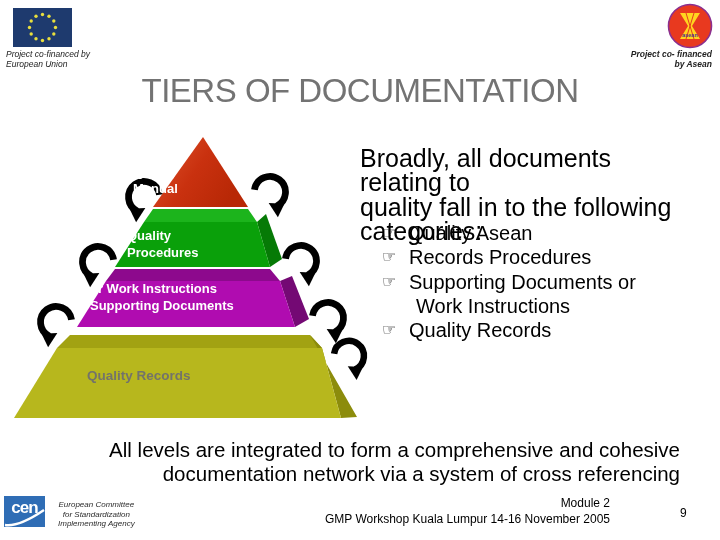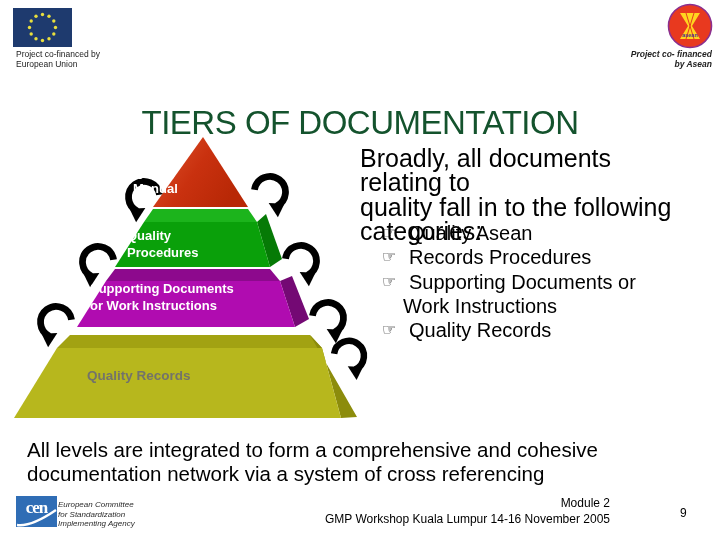--- a/index.html
+++ b/index.html
@@ -3,41 +3,41 @@
 <meta charset="utf-8">
 <style>
   html,body{margin:0;padding:0;background:#888;}
   .slide{
     position:relative;width:720px;height:540px;background:#ffffff;overflow:hidden;
     font-family:"Liberation Sans","DejaVu Sans",sans-serif;color:#000;
   }
   .abs{position:absolute;}
   
   .eu-flag{left:13px;top:8px;}
-  .eu-caption{left:16px;top:50px;font-size:8.5px;line-height:9.5px;color:#222;white-space:pre-line;}
+  .eu-caption{left:6px;top:50px;font-size:8.5px;line-height:9.5px;font-style:italic;color:#222;white-space:pre-line;}
   .asean-logo{left:667px;top:3px;}
   .asean-caption{right:8px;top:50px;font-size:8.5px;line-height:9.5px;font-style:italic;color:#222;text-align:right;white-space:pre-line;font-weight:bold;}
-  .slide-title{left:0;top:72px;width:720px;text-align:center;font-size:33px;letter-spacing:-0.5px;color:#14532d;margin-top:32px;}
+  .slide-title{left:0;top:72px;width:720px;text-align:center;font-size:33px;letter-spacing:-0.5px;color:#737373;}
   
   .pyramid-svg{left:0;top:130px;}
   .tier-label{position:absolute;text-align:left;font-weight:bold;color:#fff;font-size:13px;line-height:16.5px;}
   .t1{left:133px;top:164px;width:140px;}
   .t2{left:127px;top:228px;width:140px;}
   .t3{left:90px;top:281px;width:200px;}
   .t4{left:87px;top:368px;width:200px;font-size:13.5px;color:#73736a;}
   
   .intro{left:360px;top:146px;width:335px;font-size:25px;line-height:24.3px;white-space:pre-line;}
   .bullets{left:382px;top:221px;width:320px;font-size:20px;line-height:24.3px;}
   .bullet-row{display:flex;}
   .hand{width:27px;flex:0 0 27px;font-size:16px;font-family:"DejaVu Sans",sans-serif;}
-  .wrap-line{margin-left:21px;}
-  
-  .statement{left:27px;top:438px;width:660px;text-align:left;font-size:20.5px;line-height:23.5px;white-space:pre-line;}
-  .cen-logo{left:16px;top:496px;font-family:Liberation Serif, serif;}
-  .cen-caption{left:58px;top:500px;font-size:8px;line-height:9.5px;font-style:italic;color:#2b2b2b;white-space:pre-line;}
+  .wrap-line{margin-left:34px;}
+  
+  .statement{left:20px;top:438px;width:660px;text-align:right;font-size:20.5px;line-height:23.5px;white-space:pre-line;}
+  .cen-logo{left:4px;top:496px;}
+  .cen-caption{left:58px;top:500px;font-size:8px;line-height:9.5px;font-style:italic;color:#2b2b2b;white-space:pre-line;text-align:center;}
   .footer-module{left:110px;top:496px;width:500px;text-align:right;font-size:12px;line-height:15.5px;white-space:pre-line;}
   .page-number{left:680px;top:506px;font-size:12px;}
 </style>
 </head>
 <body>
 
 <div class="slide">
 
   <div class="abs eu-flag">
     <svg width="59" height="39" viewBox="0 0 59 39">
@@ -141,22 +141,22 @@
 
   <div class="abs tier-label t1">
     <div>Quality</div>
     <div>Manual</div>
   </div>
   <div class="abs tier-label t2">
     <div>Quality</div>
     <div>Procedures</div>
   </div>
   <div class="abs tier-label t3">
+    <div>or Work Instructions</div>
     <div>Supporting Documents</div>
-    <div>or Work Instructions</div>
   </div>
   <div class="abs tier-label t4">
     <div>Quality Records</div>
   </div>
 
   <div class="abs intro">Broadly, all documents relating to
 quality fall in to the following
 categories:</div>
   <div class="abs bullets">
     <div class="bullet-row">

